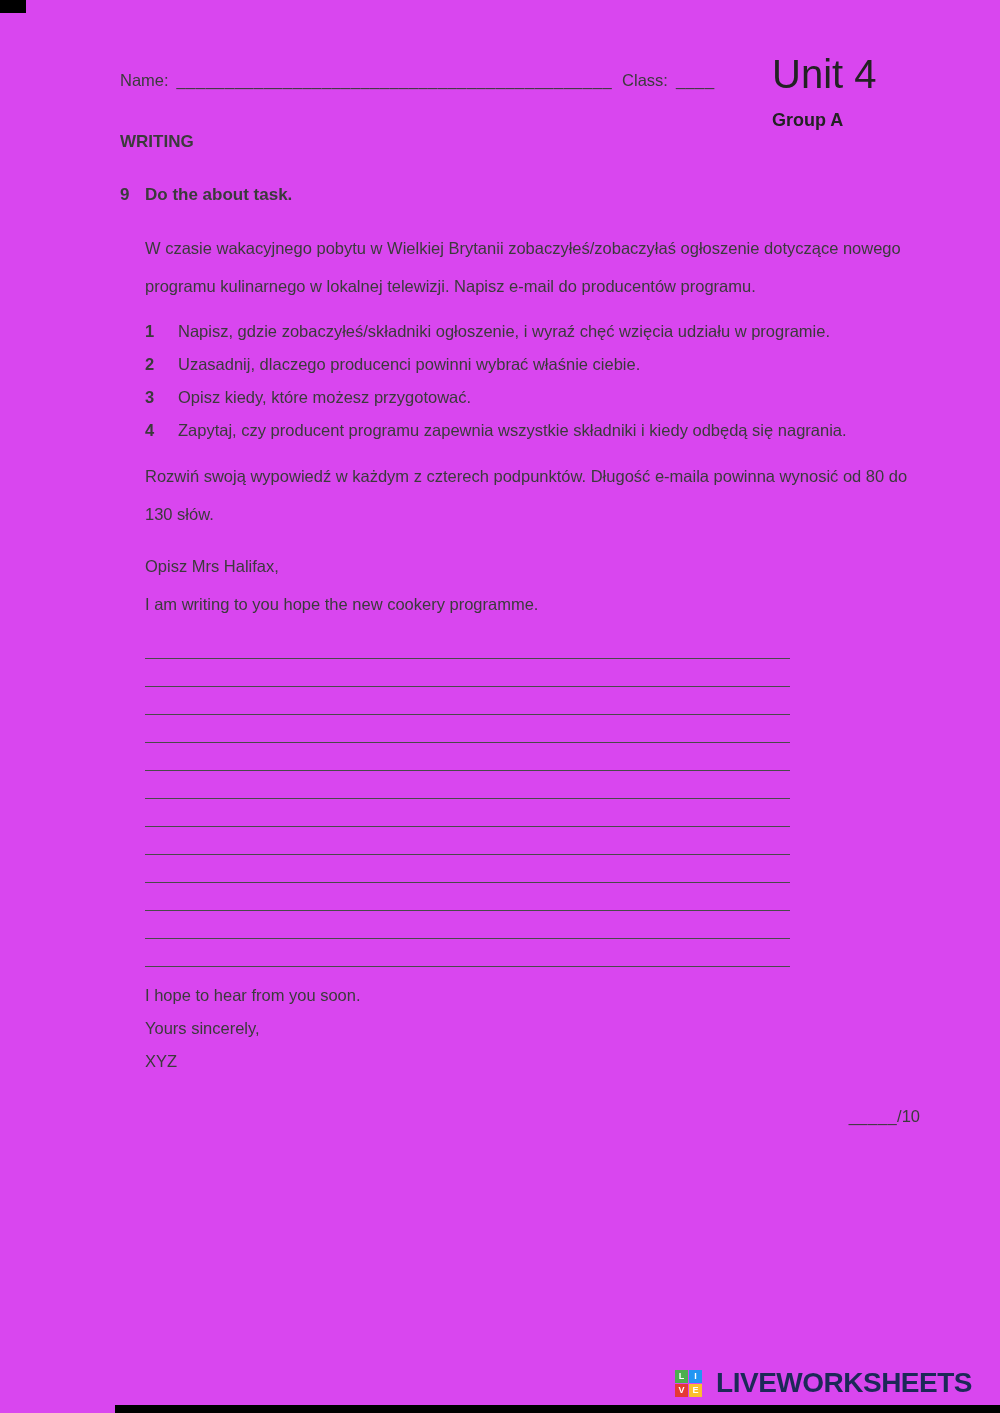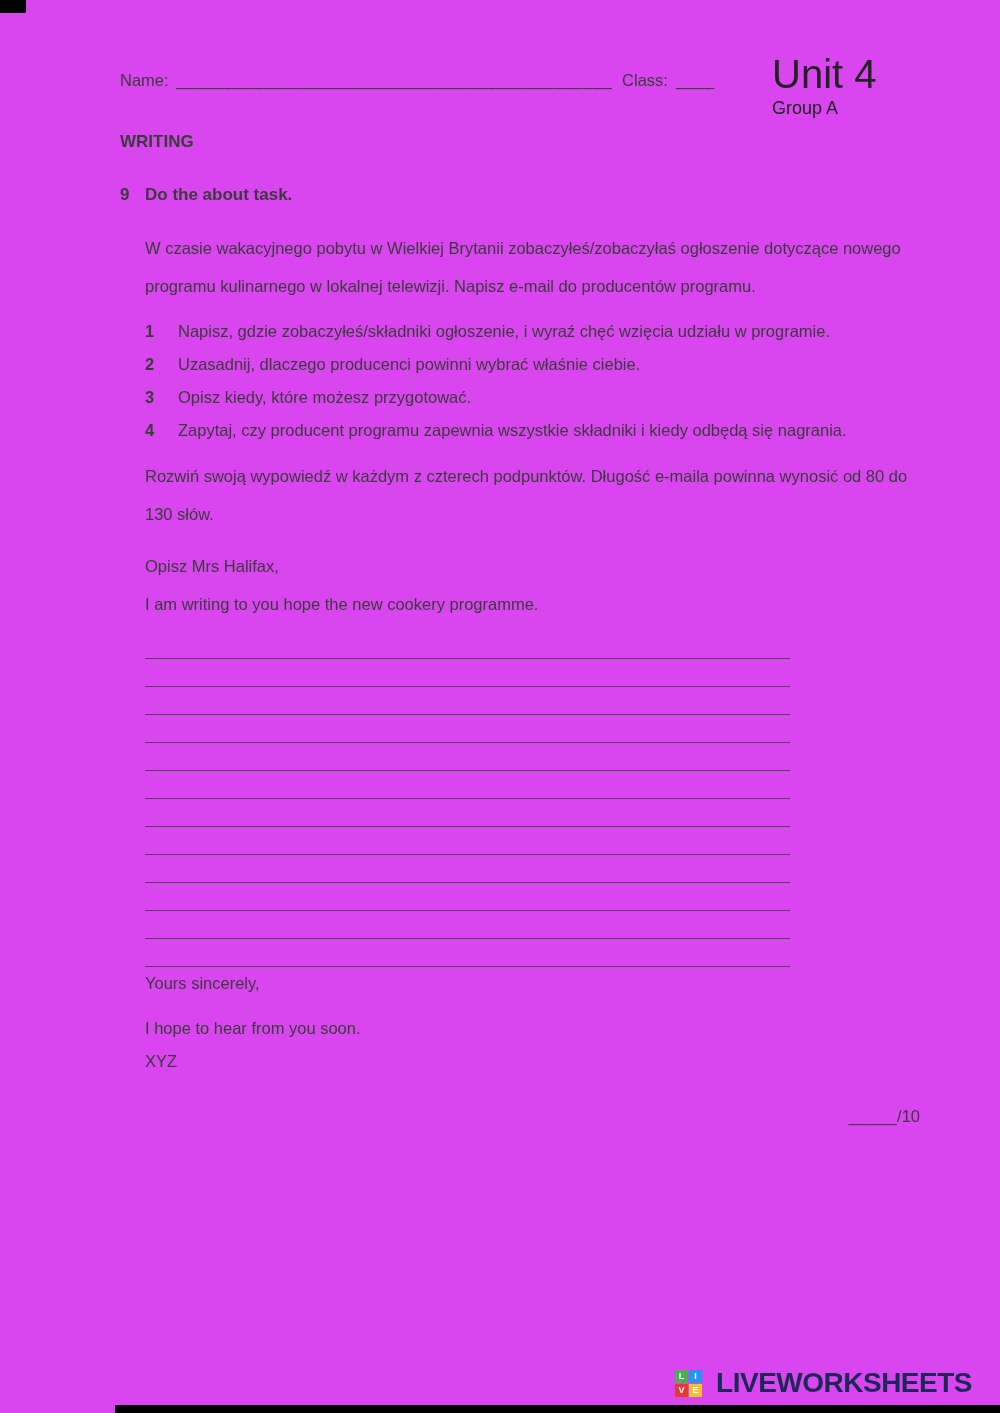--- a/index.html
+++ b/index.html
@@ -7,21 +7,21 @@
   body { font-family:"Liberation Sans", sans-serif; color:#3b3b3b; }
   .page {
     position:relative; width:1000px; height:1413px; margin:0 auto;
     background:#d946ef; overflow:hidden;
   }
   .scan-top { position:absolute; top:0; left:0; width:26px; height:13px; background:#000; }
   .scan-bottom { position:absolute; bottom:0; left:115px; right:0; height:8px; background:#000; }
 
   .unit-header { position:absolute; top:52px; left:772px; }
   .unit-title { font-size:40px; font-weight:400; color:#222; line-height:44px; }
-  .unit-group { font-size:18px; font-weight:400; color:#222; margin-top:2px; }
+  .unit-group { font-size:18px; font-weight:700; color:#222; margin-top:14px; }
 
   .content { padding:70px 80px 0 120px; font-size:16.5px; }
 
   .name-row { line-height:20px; white-space:nowrap; }
   .name-row .lbl { margin-right:8px; }
   .name-row .fill { letter-spacing:0.5px; margin-right:10px; }
 
   .section-title { margin-top:42px; font-weight:700; font-size:17px; line-height:20px; }
 
   .task-row { margin-top:32px; line-height:20px; }
@@ -117,22 +117,22 @@
           <div class="answer-line"></div>
           <div class="answer-line"></div>
           <div class="answer-line"></div>
           <div class="answer-line"></div>
           <div class="answer-line"></div>
           <div class="answer-line"></div>
           <div class="answer-line"></div>
           <div class="answer-line"></div>
         </div>
 
+      <p class="closing first">I hope to hear from you soon.</p>
       <p class="closing">Yours sincerely,</p>
-      <p class="closing first">I hope to hear from you soon.</p>
       <p class="closing">XYZ</p>
 
     </div>
 
     <div class="score-row">
       <span class="fill">_____</span><span>/10</span>
     </div>
 
   </div>
 

